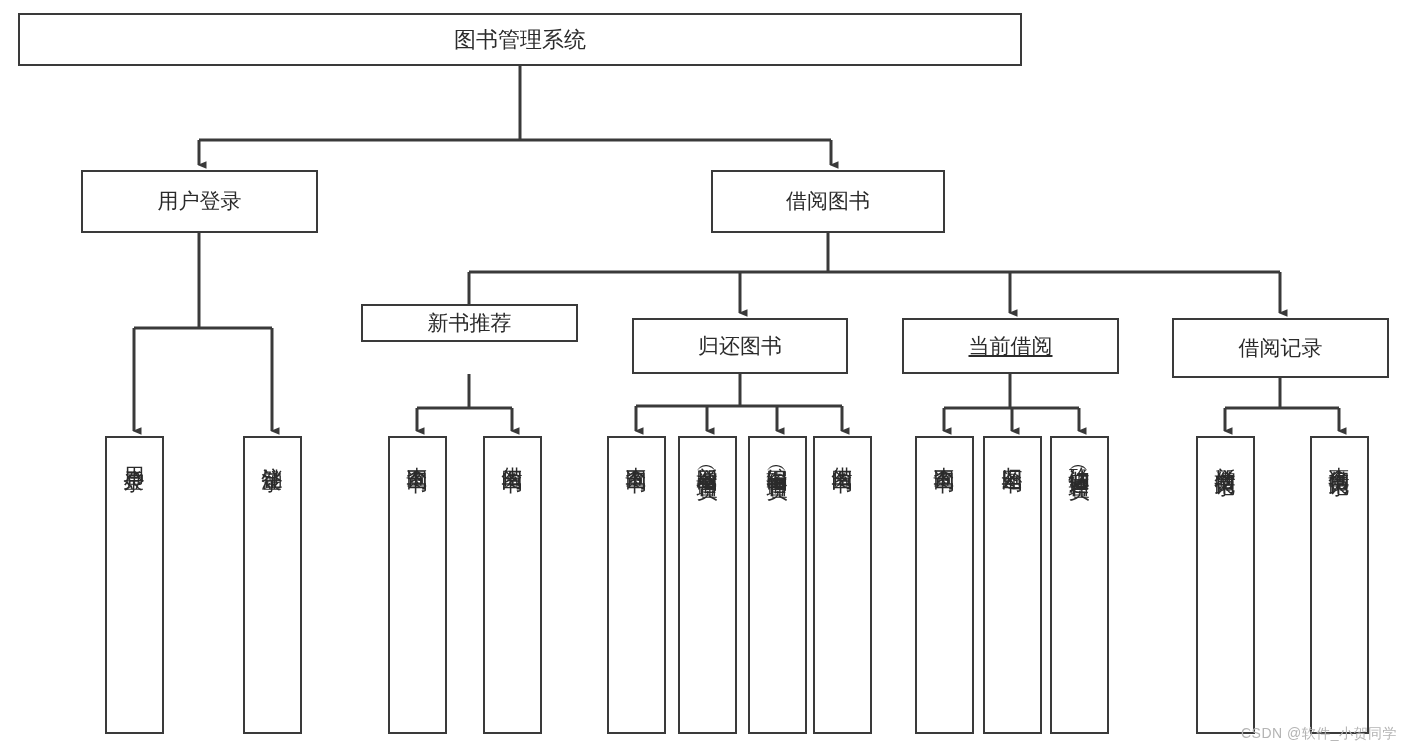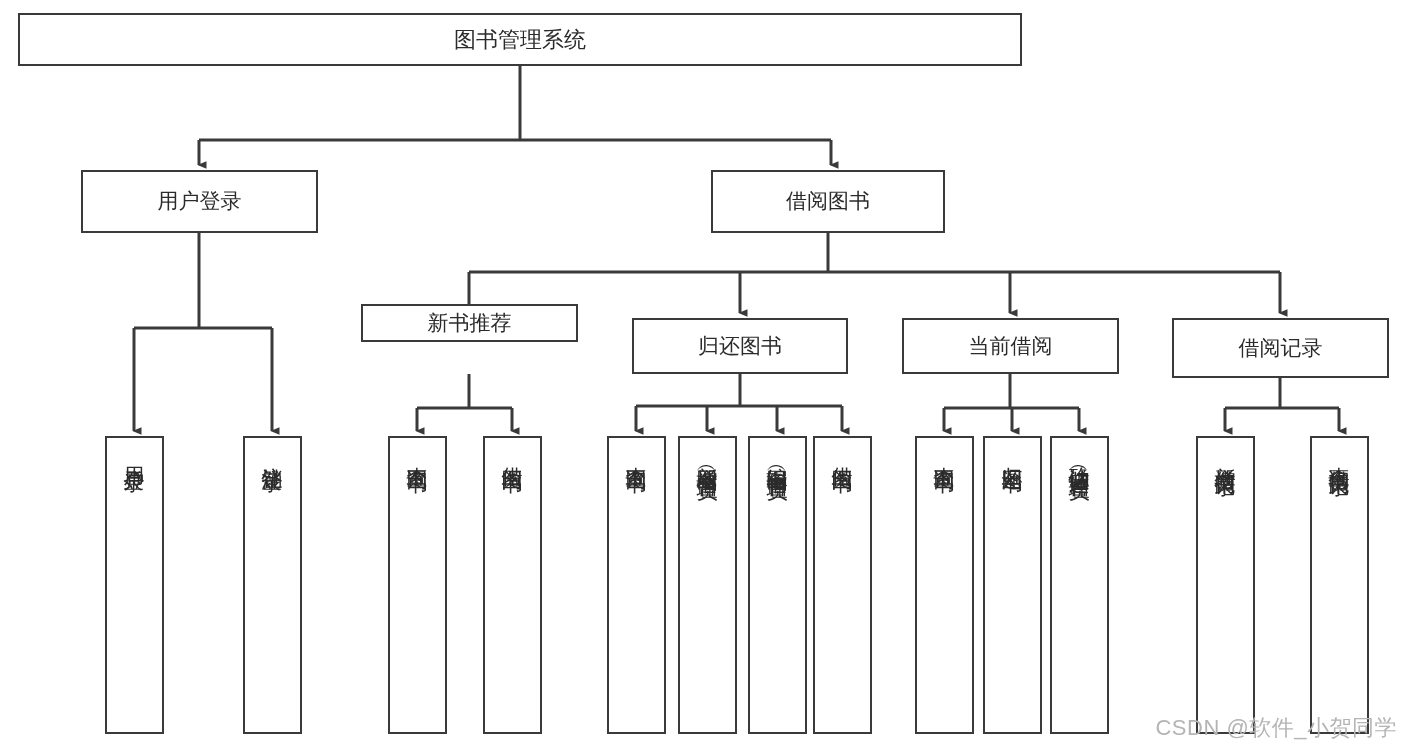--- a/index.html
+++ b/index.html
@@ -59,21 +59,21 @@
     text-orientation: upright;
     font-size: 21px;
     letter-spacing: 2px;
     line-height: 1;
     white-space: nowrap;
   }
   .watermark {
     position: absolute;
     right: 8px;
     bottom: 4px;
-    font-size: 22px;
+    font-size: 14px;
     color: #b4b4b4;
     letter-spacing: 0.5px;
     z-index: 5;
     white-space: nowrap;
     font-family: "Liberation Sans", "DejaVu Sans", sans-serif;
   }
 </style>
 </head>
 <body>
 
@@ -139,21 +139,21 @@
   <div class="node horiz" style="left:711px;top:170px;width:234px;height:63px;">
     <span class="lbl">借阅图书</span>
   </div>
 
   <div class="node horiz" style="left:361px;top:304px;width:217px;height:38px;">
     <span class="lbl">新书推荐</span>
   </div>
   <div class="node horiz" style="left:632px;top:318px;width:216px;height:56px;">
     <span class="lbl">归还图书</span>
   </div>
-  <div class="node horiz" style="left:902px;top:318px;width:217px;height:56px;">
+  <div class="node horiz" style="left:902px;top:318px;width:217px;height:56px;text-decoration:underline;">
     <span class="lbl">当前借阅</span>
   </div>
   <div class="node horiz" style="left:1172px;top:318px;width:217px;height:60px;">
     <span class="lbl">借阅记录</span>
   </div>
 
   <div class="node vert" style="left:105px;top:436px;width:59px;height:298px;">
     <span class="lbl">用户登录</span>
   </div>
   <div class="node vert" style="left:243px;top:436px;width:59px;height:298px;">

